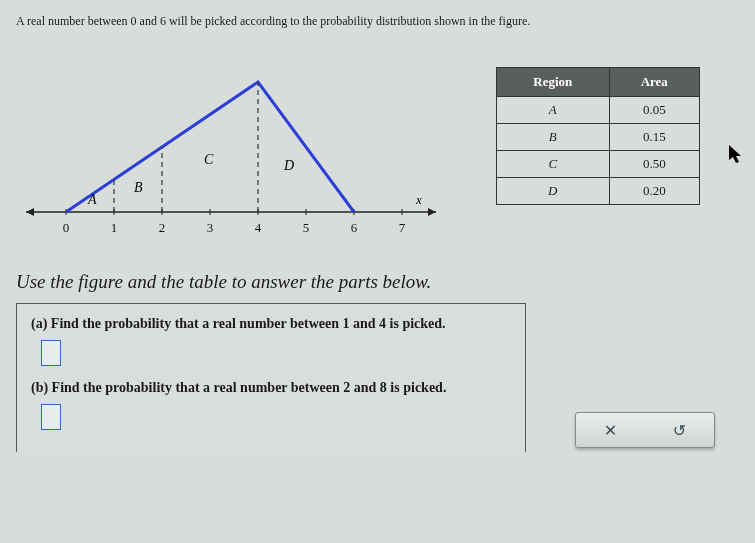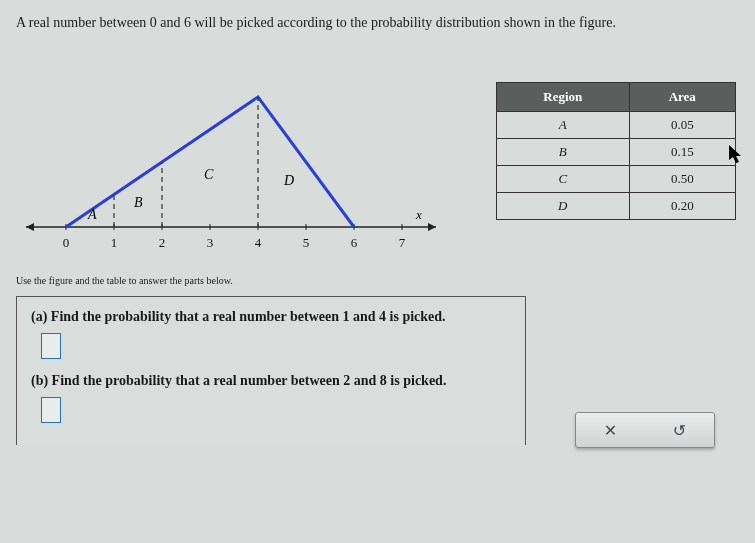--- a/index.html
+++ b/index.html
@@ -11,65 +11,66 @@
     background: #d8dddb;
     font-family: Georgia, 'Times New Roman', serif;
     color: #1a1a1a;
     position: relative;
     overflow: hidden;
   }
   .page {
     padding: 12px 16px;
   }
   .intro {
-    font-size: 14px;
+    font-size: 12px;
     line-height: 1.5;
-    margin-bottom: 24px;
+    margin-bottom: 12px;
   }
   .content-row {
     display: flex;
     align-items: flex-start;
     gap: 20px;
     margin-top: 6px;
   }
   .figure-area {
     flex: 0 0 430px;
     position: relative;
     height: 215px;
   }
   .table-area {
     flex: 0 0 200px;
     margin-top: 25px;
     margin-left: 30px;
   }
   table.region-table {
     border-collapse: collapse;
-    width: 240px;
+    width: 204px;
     font-size: 13px;
     background: #d8dddb;
   }
   table.region-table th {
     background: #5a5f5d;
     color: #fff;
     font-weight: bold;
     padding: 6px 10px;
     border: 1px solid #333;
     text-align: center;
   }
   table.region-table td {
     border: 1px solid #333;
     padding: 5px 10px;
     text-align: center;
     font-style: italic;
   }
   table.region-table td.val { font-style: normal; }
   .instruct {
-    font-size: 10px;
-    margin-top: 3px;
+    font-size: 19px;
+    margin-top: 14px;
     margin-bottom: 10px;
+    font-style: italic;
   }
   .qa-box {
     border: 1px solid #555;
     border-bottom: none;
     padding: 12px 14px 8px 14px;
     width: 510px;
     background: #d9dedc;
   }
   .question {
     font-size: 14px;

